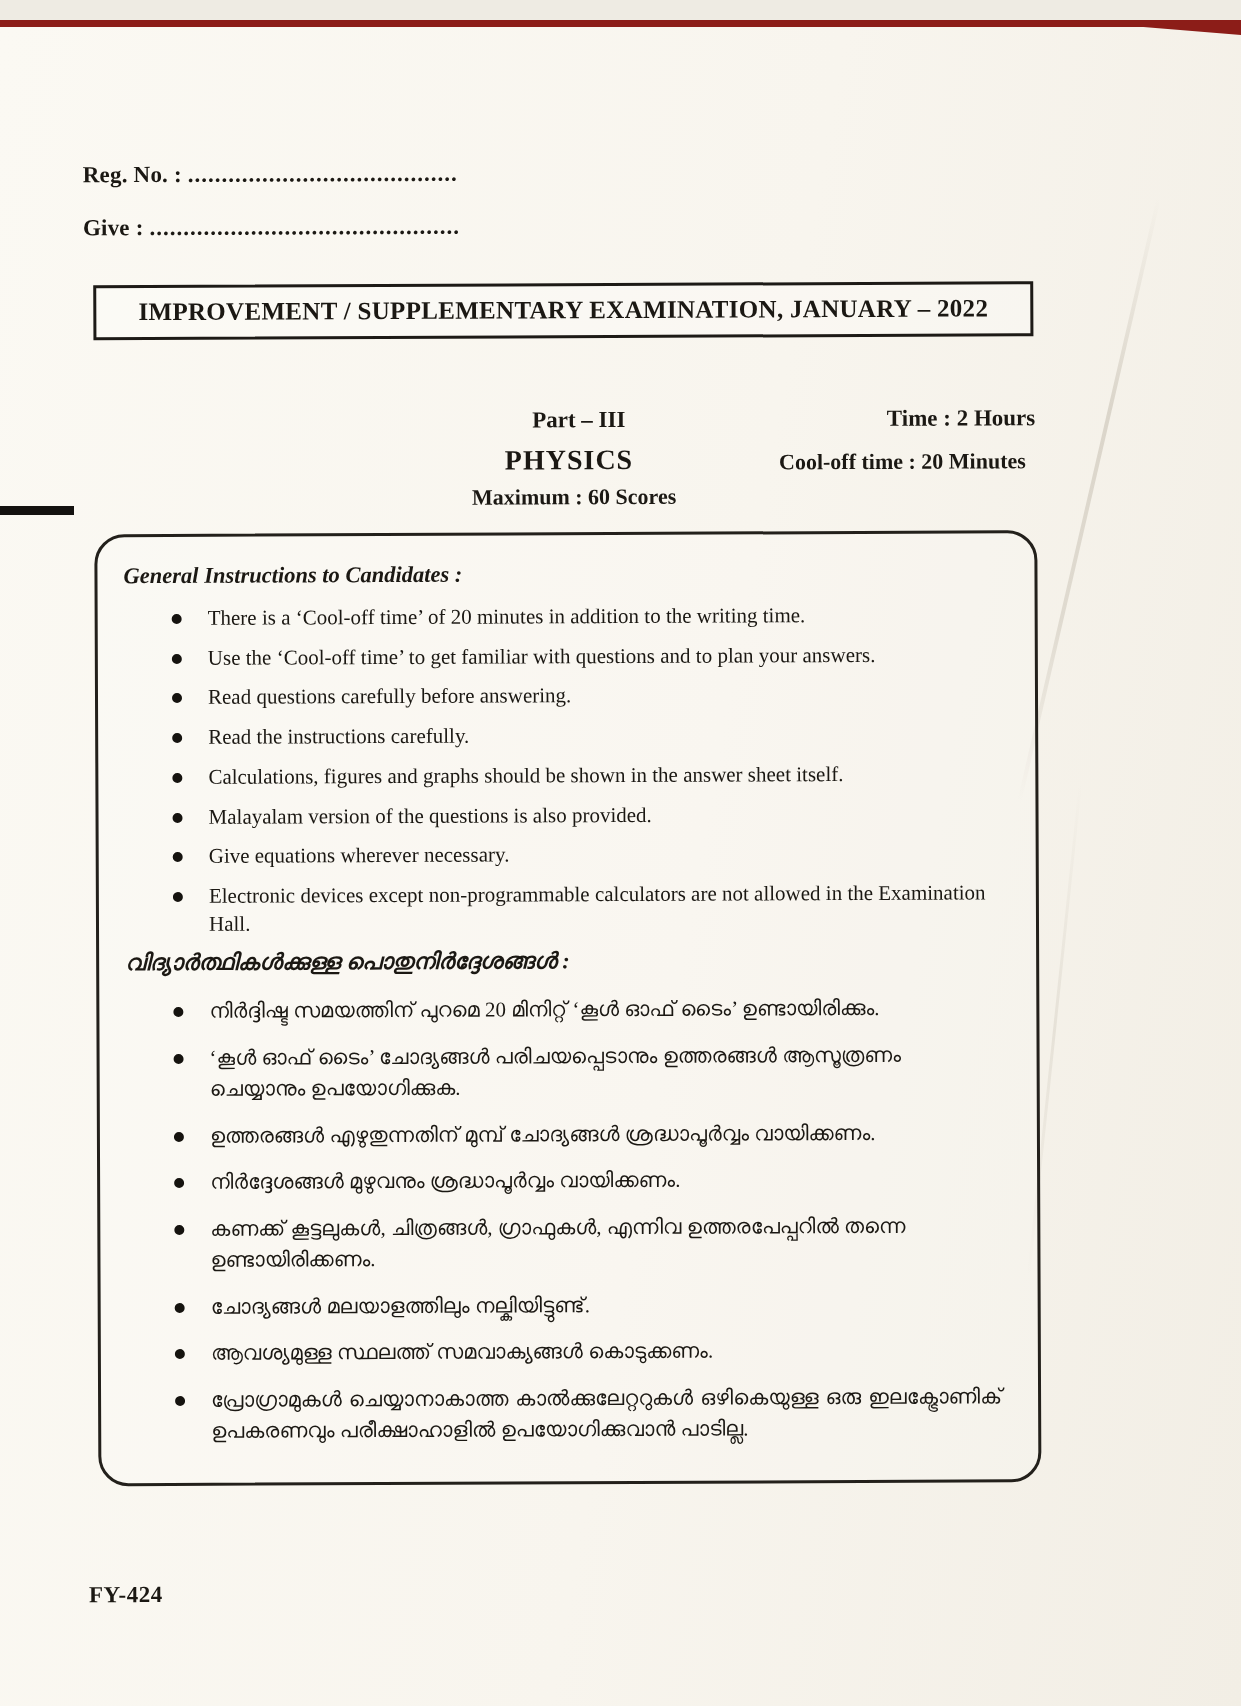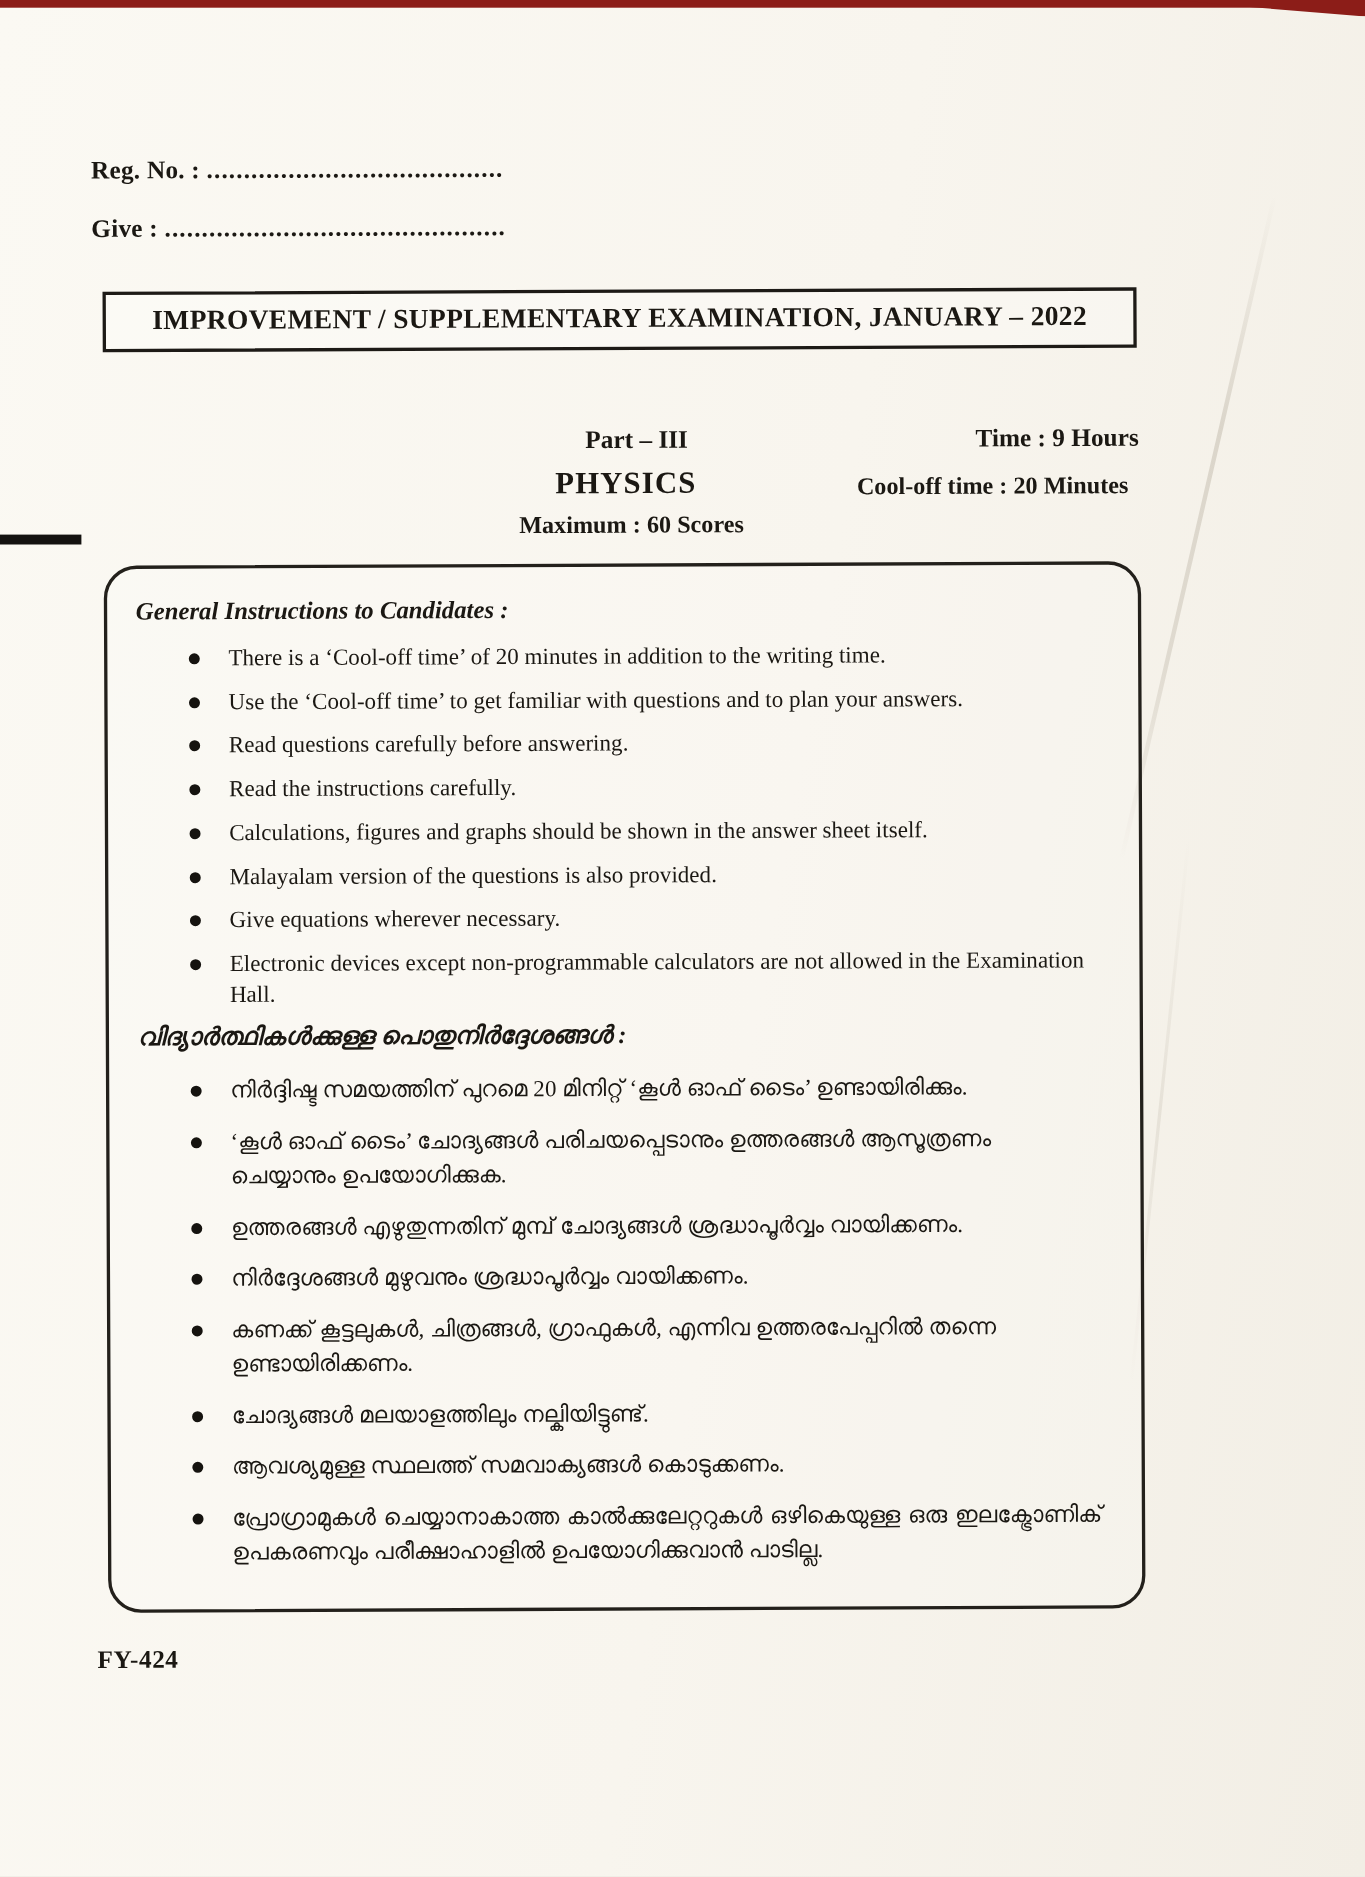--- a/index.html
+++ b/index.html
@@ -8,20 +8,21 @@
     width: 1241px; height: 1706px;
     font-family: "Liberation Serif", serif;
     color: #1b1813;
     background: #eeebe3;
     overflow: hidden;
     position: relative;
   }
   .page {
     position: absolute; inset: 0;
     background: linear-gradient(100deg, #fbf9f3 0%, #f8f5ee 55%, #f2eee5 100%);
+    margin-top: 20px;
   }
   .tilt {
     position: absolute; inset: 0;
     transform: rotate(-0.25deg);
     transform-origin: 50% 40%;
   }
   
   .top-edge {
     position: absolute; top: 0; left: 0; width: 100%; height: 7px;
     background: #8c1d18;
@@ -120,21 +121,21 @@
   }
   ul.instr-list li .dot {
     position: absolute; left: 48px; top: 9px;
     width: 10px; height: 10px; border-radius: 50%;
     background: #15130f;
   }
   ul.instr-list.ml li .dot { top: 11px; }
   ul.instr-list li.justify { text-align: justify; }
 
   .footer-code {
-    position: absolute; top: 1494px; left: 85px;
+    position: absolute; top: 1560px; left: 85px;
     font-weight: bold; font-size: 23px; letter-spacing: 0.5px; font-family: Liberation Serif, serif;
   }
 </style>
 </head>
 <body>
 
 <div class="page">
 
   <div class="top-edge"></div>
   <div class="top-edge-right"></div>
@@ -151,21 +152,21 @@
     <div class="field-line field-name">
       <span>Give :</span>
       <span class="field-dots">..............................................</span>
     </div>
 
     <div class="title-box">
       <div class="title-text">IMPROVEMENT / SUPPLEMENTARY EXAMINATION, JANUARY – 2022</div>
     </div>
 
     <div class="part-line">Part – III</div>
-    <div class="time-line">Time : 9 Hours</div>
+    <div class="time-line">Time : 2 Hours</div>
     <div class="subject-line">PHYSICS</div>
     <div class="cooloff-line">Cool-off time : 20 Minutes</div>
     <div class="maximum-line">Maximum : 60 Scores</div>
 
     <div class="instructions-box">
 
       <div class="instr-heading">General Instructions to Candidates :</div>
 
       <ul class="instr-list en">
         <li>

